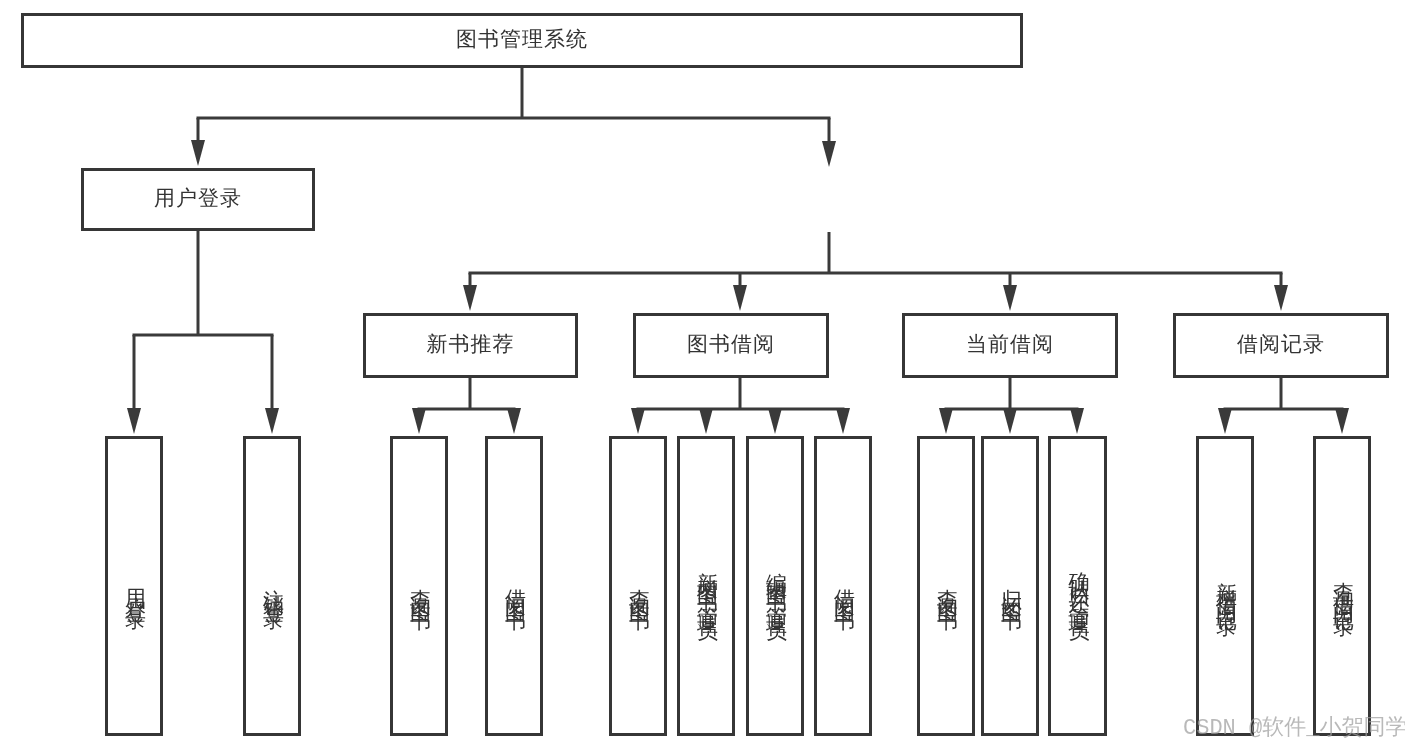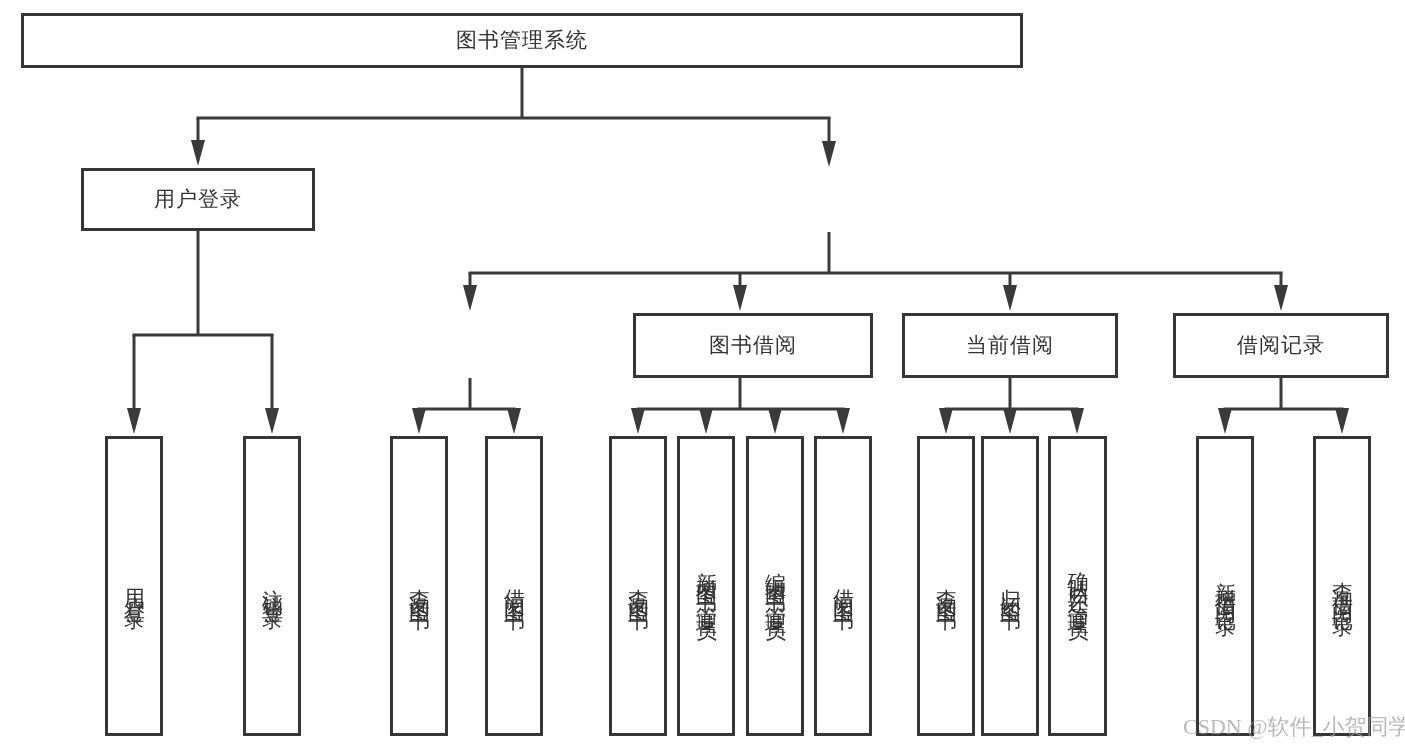--- a/index.html
+++ b/index.html
@@ -1,18 +1,18 @@
 <!DOCTYPE html>
 <html><head>
 <meta charset="utf-8">
 <style>
   html,body{margin:0;padding:0;background:#ffffff;}
   .stage{
     position:relative;width:1405px;height:747px;background:#ffffff;overflow:hidden;
-    font-family:Liberation Serif, serif;color:#333333;
+    font-family:Liberation Mono, monospace;color:#333333;
   }
   .connectors{position:absolute;left:0;top:0;width:1405px;height:747px;}
   .box{
     position:absolute;box-sizing:border-box;background:#ffffff;border:3px solid #363636;
     display:flex;align-items:center;justify-content:center;
   }
   .box.h span{
     font-size:21px;letter-spacing:1px;white-space:nowrap;line-height:1;
   }
   .box.v span{
@@ -99,21 +99,24 @@
   </svg>
 
   <div class="box h" style="left:21px;top:13px;width:1002px;height:55px">
     <span>图书管理系统</span>
   </div>
 
   <div class="box h" style="left:81px;top:168px;width:234px;height:63px">
     <span>用户登录</span>
   </div>
 
-  <div class="box h" style="left:633px;top:313px;width:240px;height:65px">
+  <div class="box h" style="left:363px;top:313px;width:215px;height:65px">
+    <span>新书推荐</span>
+  </div>
+  <div class="box h" style="left:633px;top:313px;width:196px;height:65px">
     <span>图书借阅</span>
   </div>
   <div class="box h" style="left:1173px;top:313px;width:216px;height:65px">
     <span>借阅记录</span>
   </div>
   <div class="box h" style="left:902px;top:313px;width:216px;height:65px">
     <span>当前借阅</span>
   </div>
 
   <div class="box v" style="left:105px;top:436px;width:58px;height:300px">

